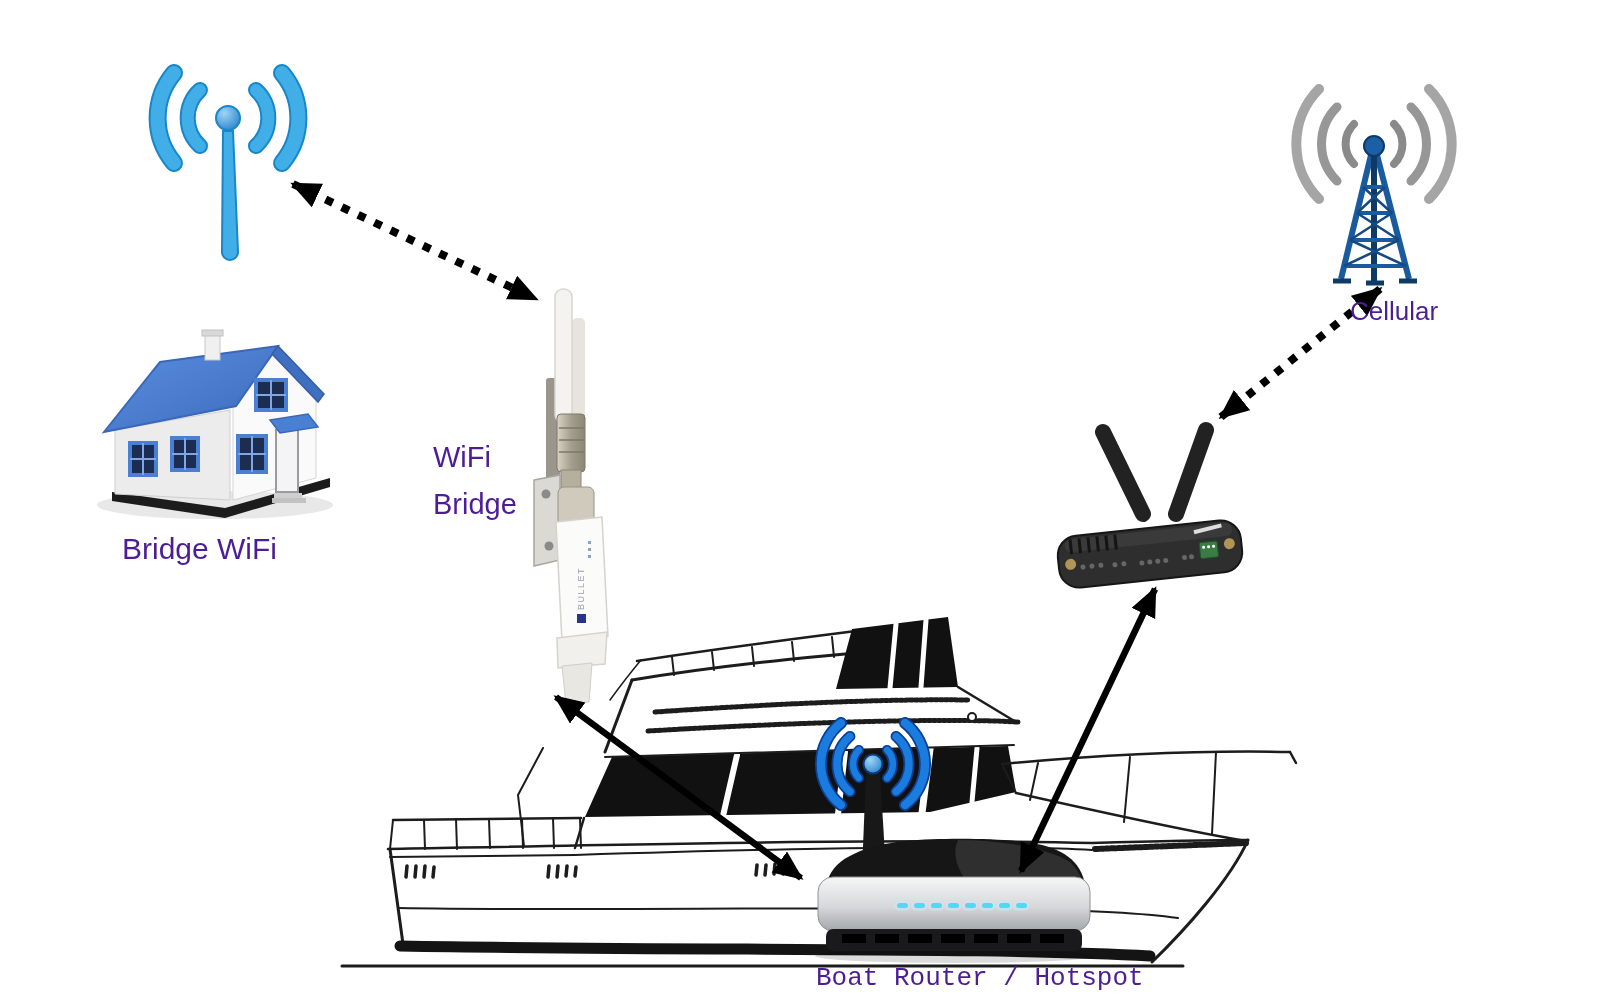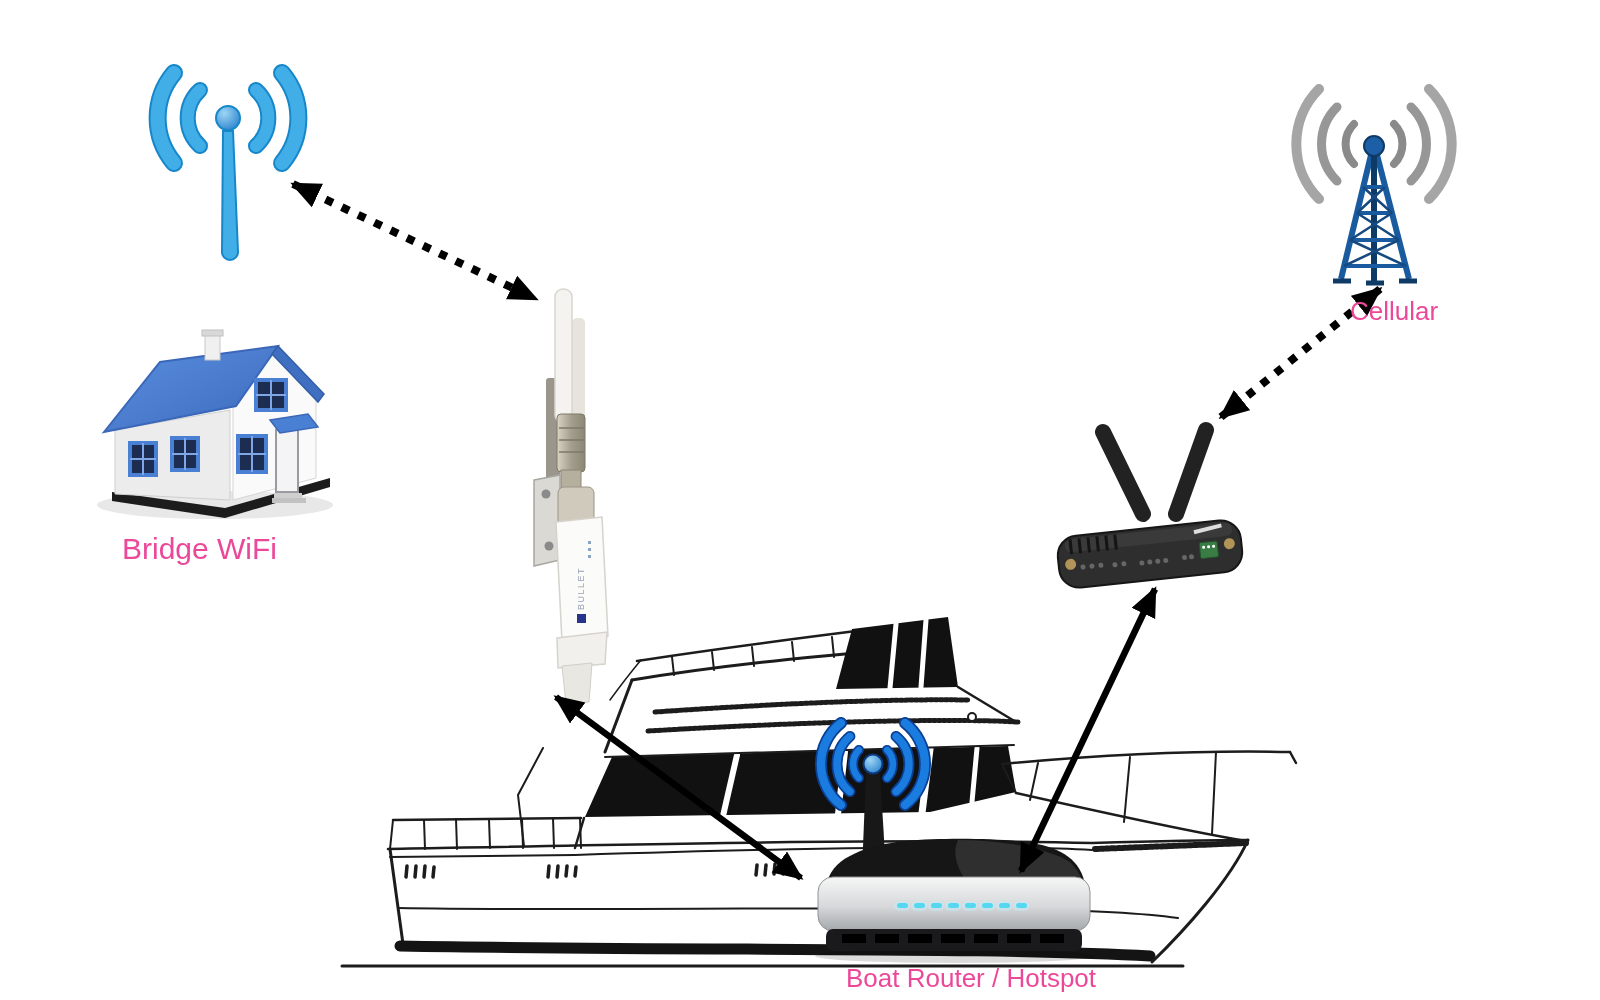--- a/index.html
+++ b/index.html
@@ -2,27 +2,27 @@
 <html><head>
 <meta charset="utf-8">
 <style>
   html,body{margin:0;padding:0;background:#ffffff;}
   .stage{
     position:relative;width:1600px;height:1000px;background:#ffffff;overflow:hidden;
     font-family:"Liberation Sans", sans-serif;
   }
   .stage svg{position:absolute;left:0;top:0;}
   .lbl{
-    position:absolute;color:#ec4899;font-size:27px;line-height:1.2;white-space:nowrap;
+    position:absolute;color:#4c1d95;font-size:27px;line-height:1.2;white-space:nowrap;
     font-family:"Liberation Sans", sans-serif;
   }
   .lbl-marina{left:122px;top:531px;font-size:30px;}
   .lbl-bridge{left:433px;top:434px;font-size:29px;line-height:1.62;}
   .lbl-cellular{left:1350px;top:296px;font-size:26px;}
-  .lbl-boatrouter{left:846px;top:963px;font-size:26px;}
+  .lbl-boatrouter{left:816px;top:963px;font-size:26px;font-family:Liberation Mono, monospace;}
 </style>
 </head>
 <body>
 
 <div class="stage">
 
 <svg width="1600" height="1000" viewBox="0 0 1600 1000">
   <defs>
     <marker id="head" orient="auto-start-reverse" markerUnits="userSpaceOnUse" markerWidth="34" markerHeight="28" refX="27" refY="13">
       <path d="M0,0 L30,13 L0,26 Z" fill="#000"></path>
@@ -305,16 +305,20 @@
 
   <g stroke="#000000" fill="none">
     <line x1="293" y1="184" x2="536" y2="299" stroke-width="8" stroke-dasharray="8,10" marker-start="url(#head)" marker-end="url(#head)"></line>
     <line x1="1380" y1="289" x2="1221" y2="417" stroke-width="8" stroke-dasharray="8,10" marker-start="url(#head)" marker-end="url(#head)"></line>
     <line x1="556" y1="697" x2="801" y2="878" stroke-width="6.5" marker-start="url(#head)" marker-end="url(#head)"></line>
     <line x1="1021" y1="871" x2="1155" y2="589" stroke-width="6.5" marker-start="url(#head)" marker-end="url(#head)"></line>
   </g>
 </svg>
 
 <div class="lbl lbl-marina">Bridge WiFi</div>
+<div class="lbl lbl-bridge">
+  <div>WiFi</div>
+  <div>Bridge</div>
+</div>
 <div class="lbl lbl-cellular">Cellular</div>
 <div class="lbl lbl-boatrouter">Boat Router / Hotspot</div>
 
 </div>
 
 </body></html>

